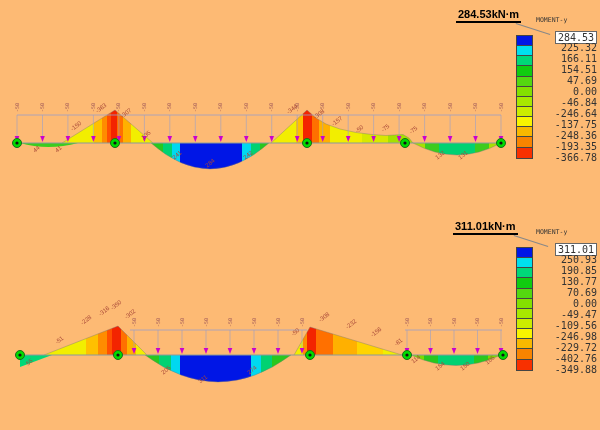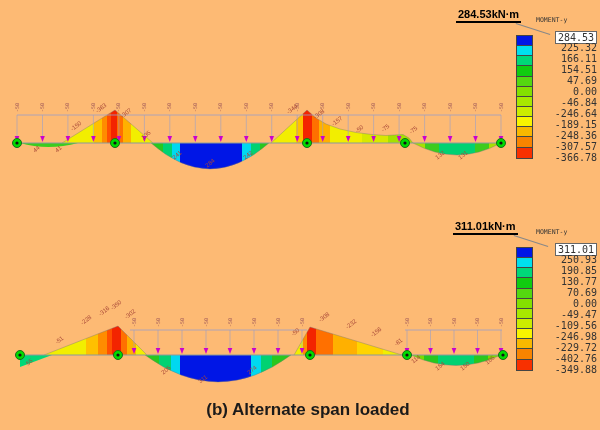--- a/index.html
+++ b/index.html
@@ -45,23 +45,23 @@
     </div>
   <div class="legvals" id="legAvals" style="left:540px;top:31px;height:135px;">
       <span class="lv boxed" style="top: 0px;">284.53</span>
       <span class="lv" style="top: 11px;">225.32</span>
       <span class="lv" style="top: 22px; margin-left: 48px;">166.11</span>
       <span class="lv" style="top: 33px;">154.51</span>
       <span class="lv" style="top: 44px;">47.69</span>
       <span class="lv" style="top: 55px;">0.00</span>
       <span class="lv" style="top: 66px;">-46.84</span>
       <span class="lv" style="top: 77px;">-246.64</span>
-      <span class="lv" style="top: 88px;">-189.15</span>
+      <span class="lv" style="top: 88px;">-137.75</span>
       <span class="lv" style="top: 99px;">-248.36</span>
-      <span class="lv" style="top: 110px;">-307.57</span>
+      <span class="lv" style="top: 110px;">-193.35</span>
       <span class="lv" style="top: 121px;">-366.78</span>
     </div>
 
   <svg class="beamsvg" id="svgA" style="top:98px;" width="600" height="90" viewBox="0 0 600 90">
     <defs>
       <clipPath id="cA1">
           <path d="M62,45 L115,12 L153,45 Z"></path>
         </clipPath>
       <clipPath id="cA2">
           <path d="M151,45 Q210,97 269,45 Z"></path>
@@ -392,15 +392,14 @@
       <span class="mlab" style="left: 291px; top: 329px;">-50</span>
       <span class="mlab" style="left: 318px; top: 314px;">-308</span>
       <span class="mlab" style="left: 345px; top: 321px;">-232</span>
       <span class="mlab" style="left: 370px; top: 329px;">-156</span>
       <span class="mlab" style="left: 394px; top: 339px;">-81</span>
       <span class="mlab" style="left: 411px; top: 356px;">114</span>
       <span class="mlab" style="left: 435px; top: 363px;">154</span>
       <span class="mlab" style="left: 460px; top: 363px;">150</span>
       <span class="mlab" style="left: 485px; top: 357px;">105</span>
     </div>
-  <div class="caption" style="left:308px;top:400px;">(b) Alternate span loaded</div>
 
 </div>
 
 </body></html>

